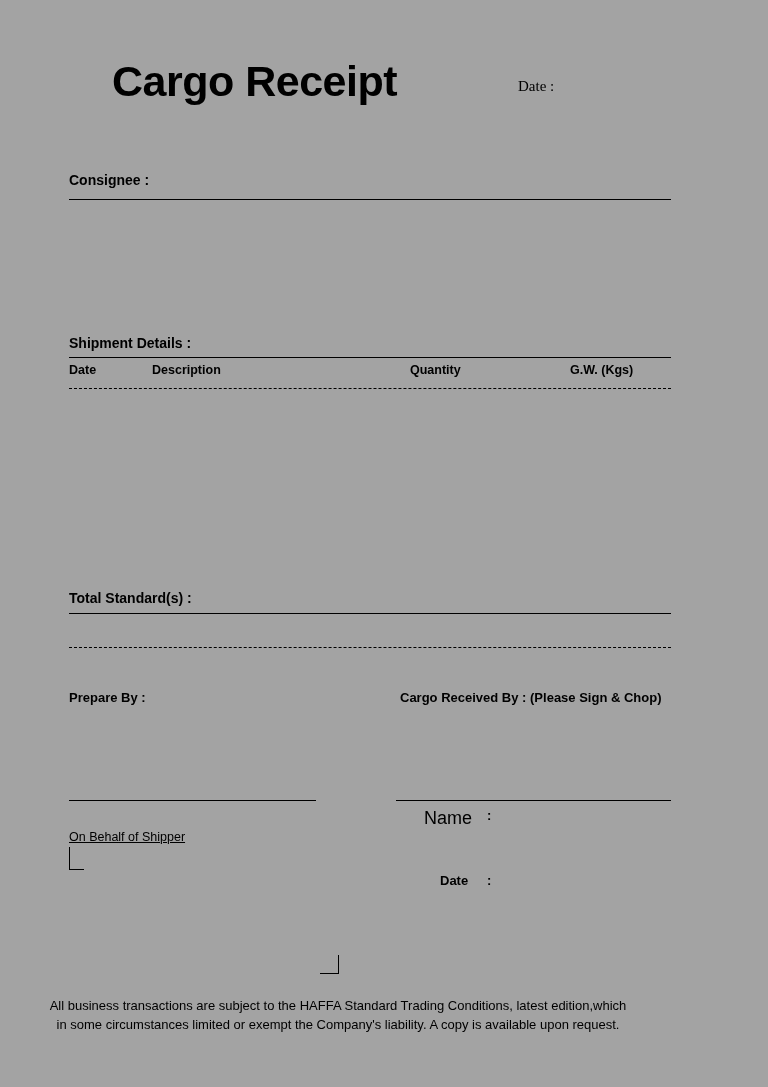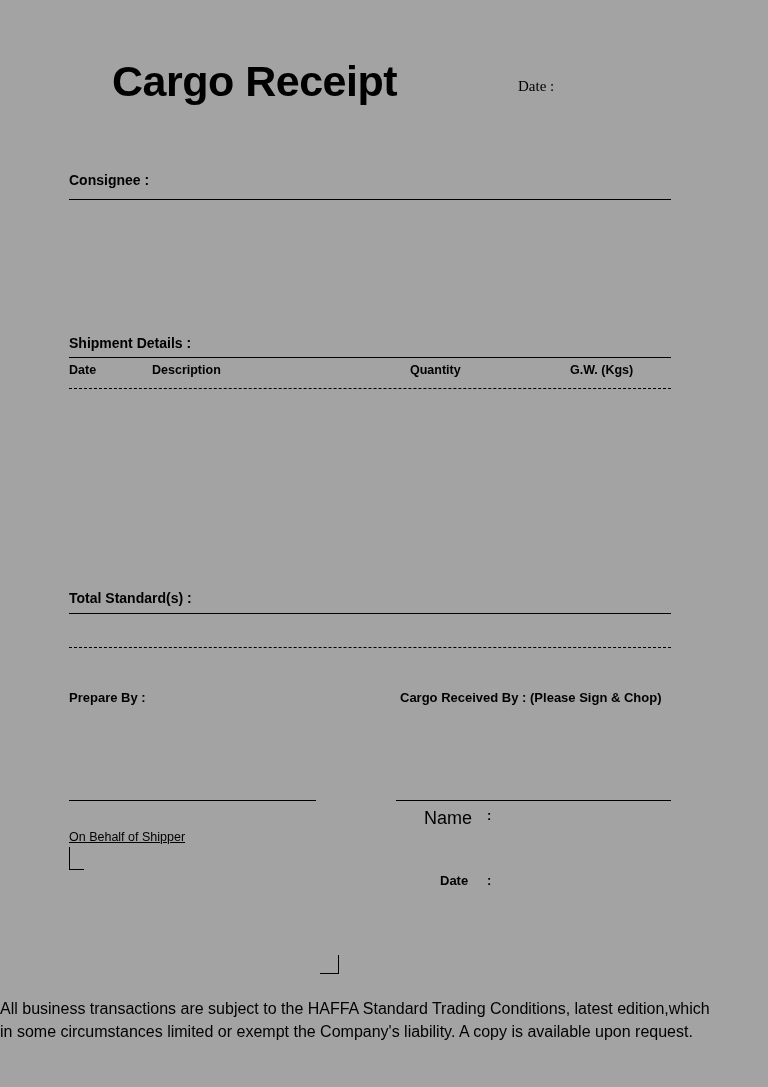--- a/index.html
+++ b/index.html
@@ -211,21 +211,21 @@
     border-bottom: 1.4px solid #000;
   }
 
   
   .footer {
     position: absolute;
     left: 0;
     top: 997px;
     width: 676px;
     text-align: center;
-    font-size: 16px;
+    font-size: 13px;
     line-height: 1.45;
     color: #000;
   }
   .footer div { white-space: nowrap; }
 </style>
 </head>
 <body>
 
 <div class="page">
 

